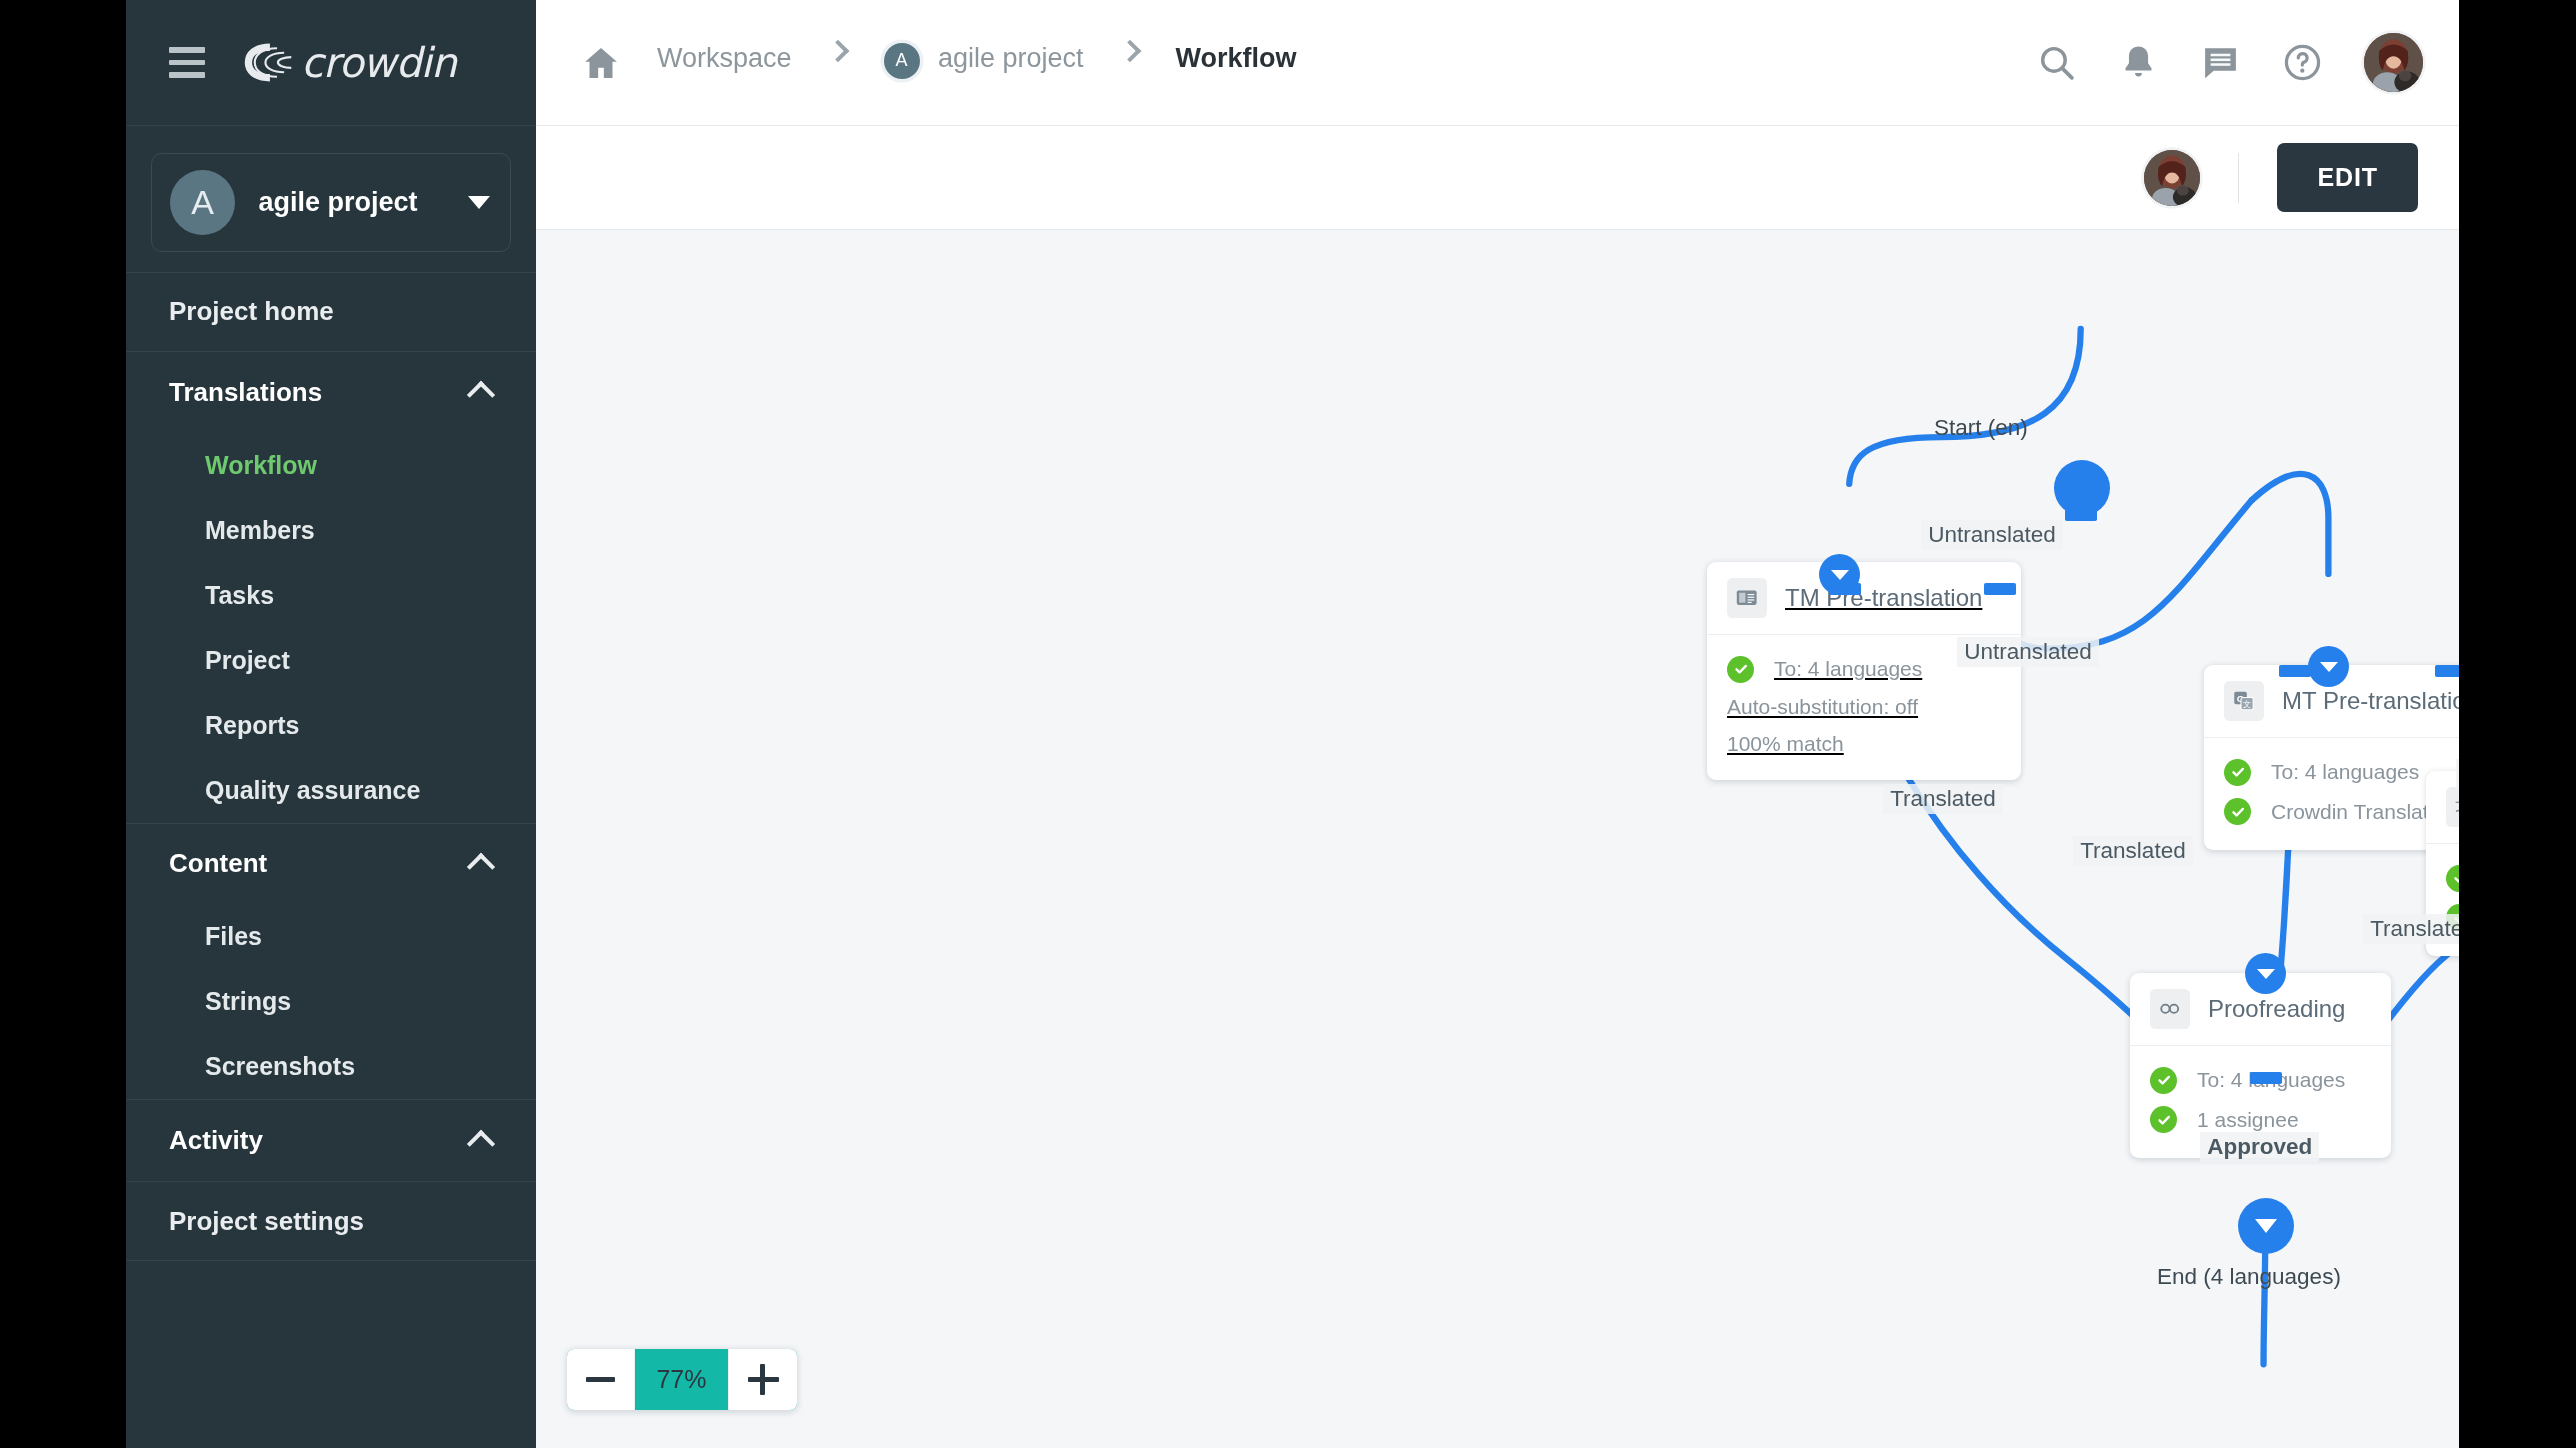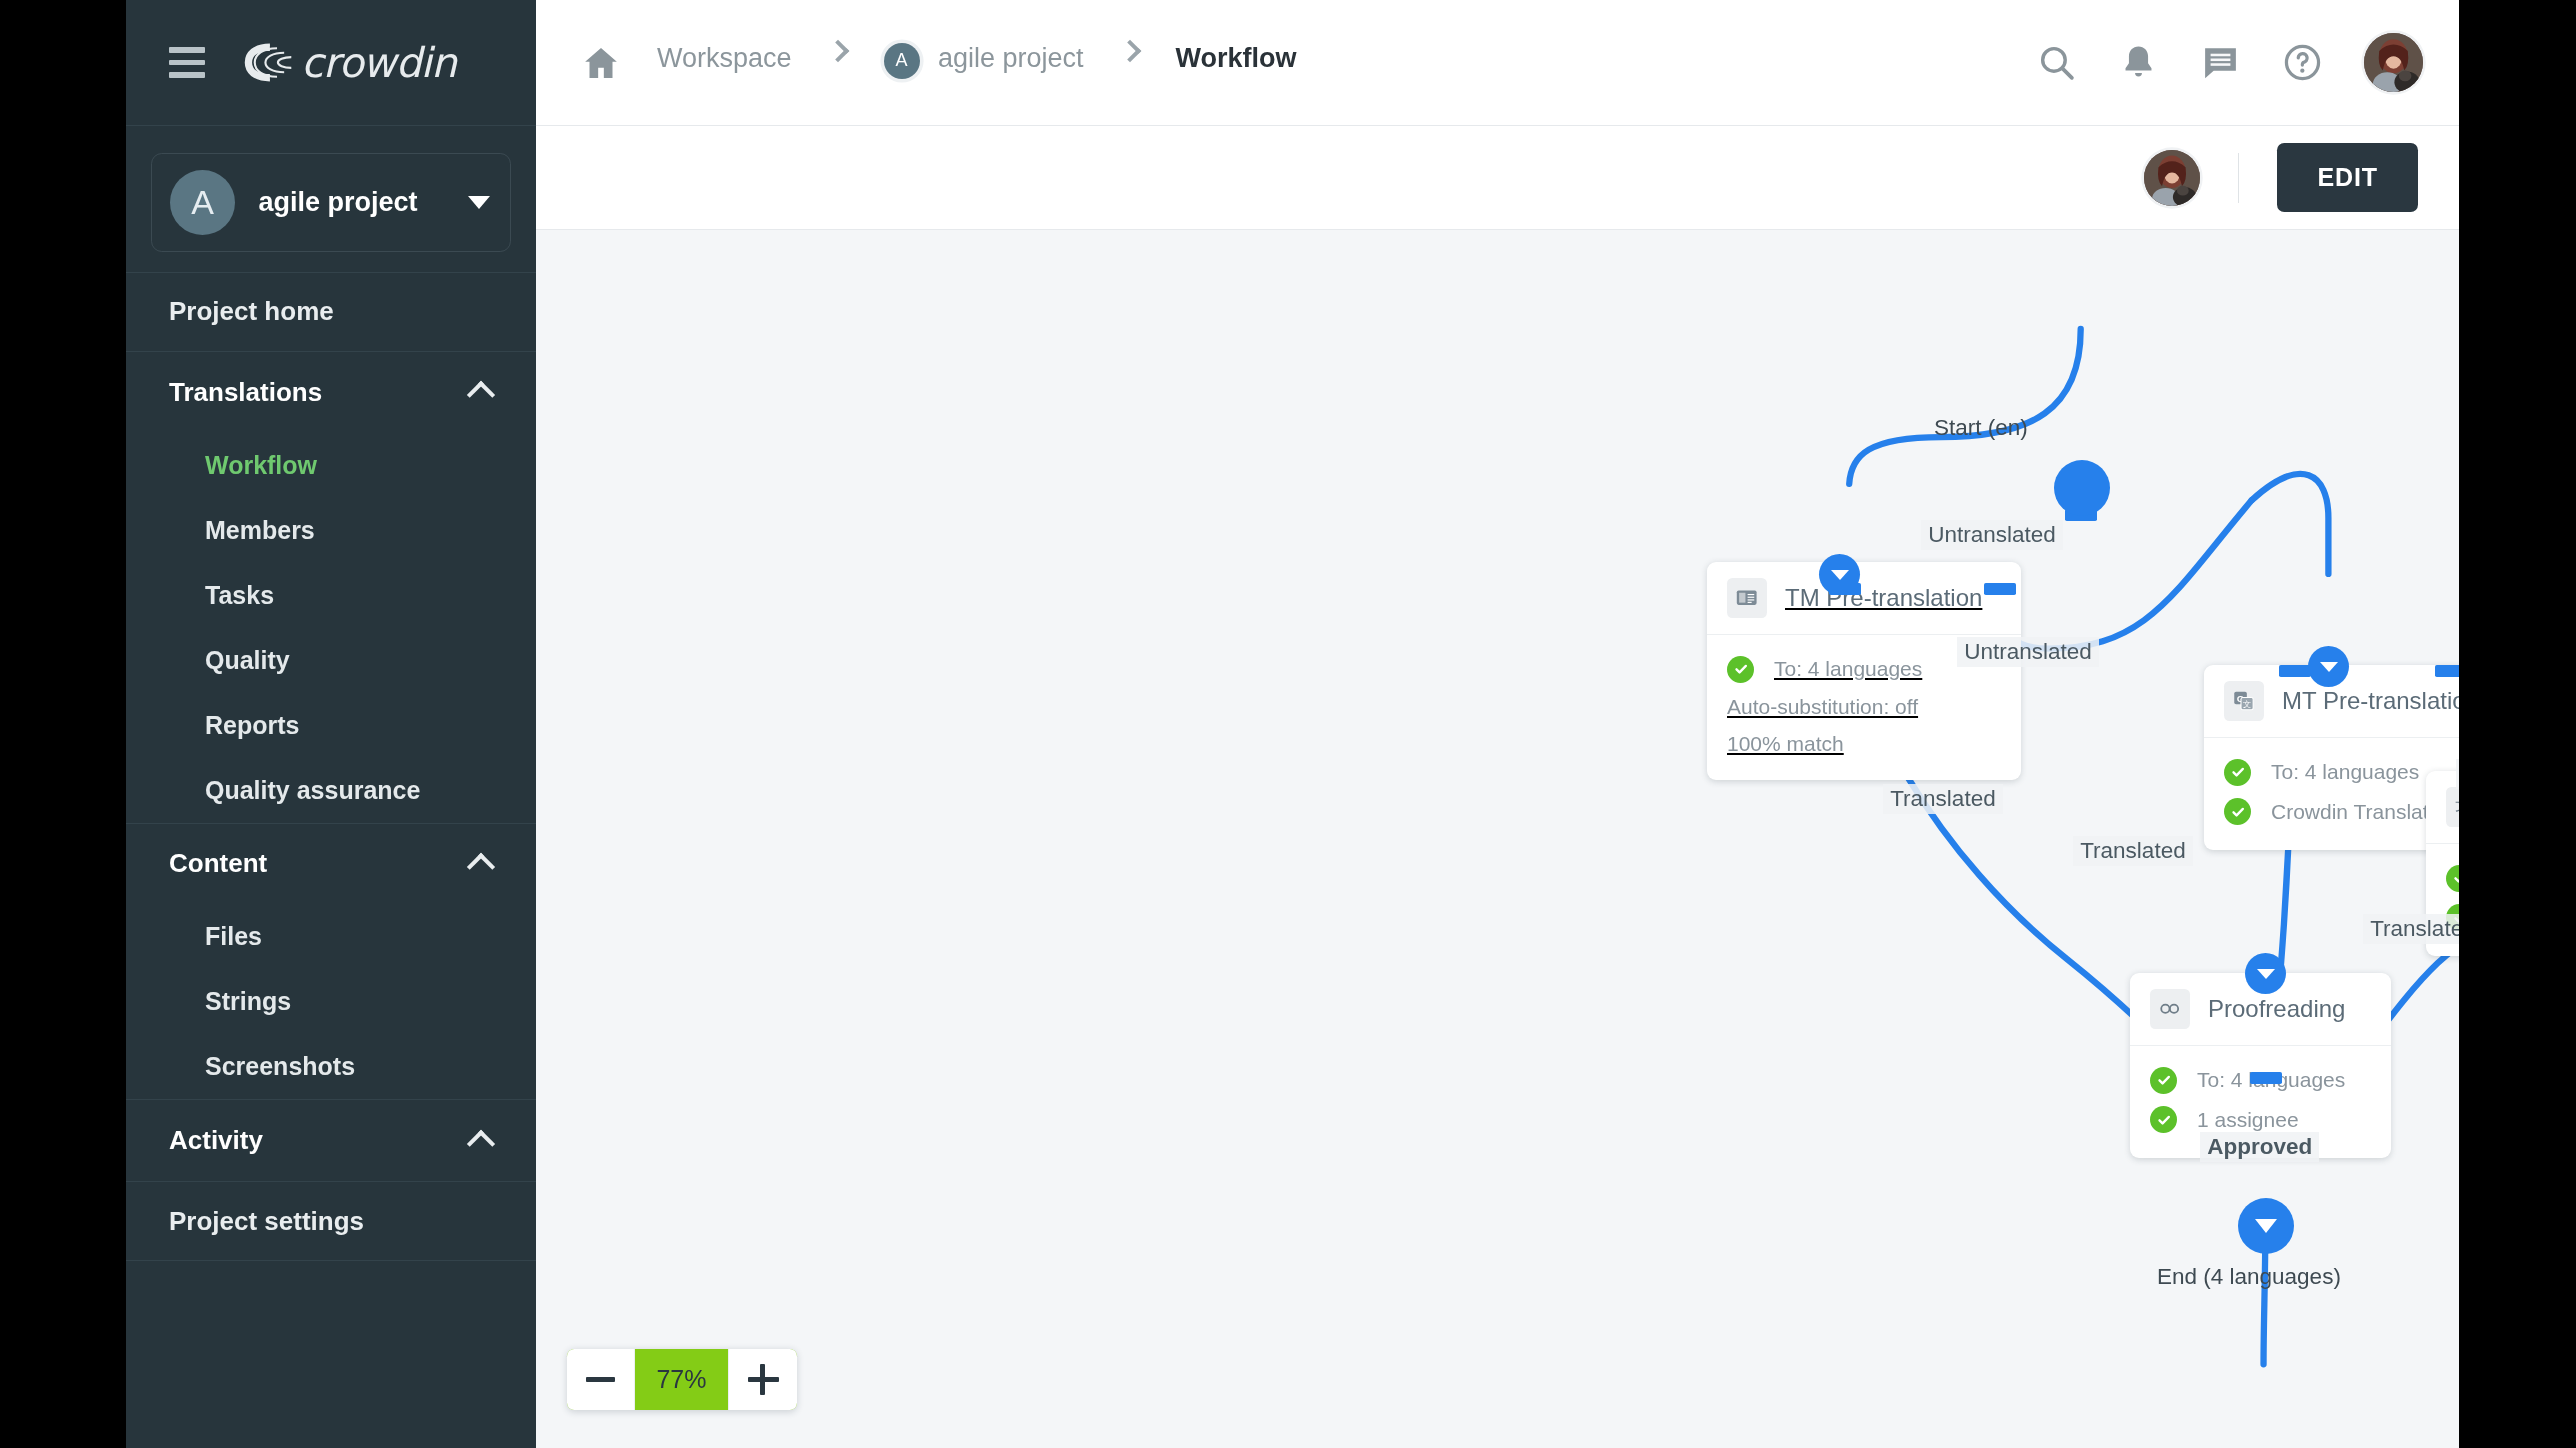--- a/index.html
+++ b/index.html
@@ -260,21 +260,21 @@
     position: absolute;
     font-size: 22.5px; color: #3e4a52;
     white-space: nowrap;
     z-index: 6;
   }
 
   .zoom-ctl {
     position: absolute;
     left: 31px; bottom: 38px;
     display: flex;
-    background: #84cc16;
+    background: #14b8a6;
     border-radius: 7.2px;
     box-shadow: 0 1.8px 7.2px rgba(30,45,60,.18);
     overflow: hidden;
     z-index: 20;
   }
   .zoom-btn {
     width: 68px; height: 61px;
     display: flex; align-items: center; justify-content: center;
     cursor: pointer; background: #fff; border: none;
     border-right: 0.9px solid #eceff1;
@@ -332,21 +332,21 @@
     <div class="sb-link">Project home</div>
     <div class="sb-divider"></div>
 
     <div class="sb-group-head">
       <span>Translations</span>
       <span class="chev-up"></span>
     </div>
     <div class="sb-sub active">Workflow</div>
     <div class="sb-sub">Members</div>
     <div class="sb-sub">Tasks</div>
-    <div class="sb-sub">Quality</div>
+    <div class="sb-sub">Project</div>
     <div class="sb-sub">Reports</div>
     <div class="sb-sub">Quality assurance</div>
     <div class="sb-divider"></div>
 
     <div class="sb-group-head">
       <span>Content</span>
       <span class="chev-up"></span>
     </div>
     <div class="sb-sub">Files</div>
     <div class="sb-sub">Strings</div>

